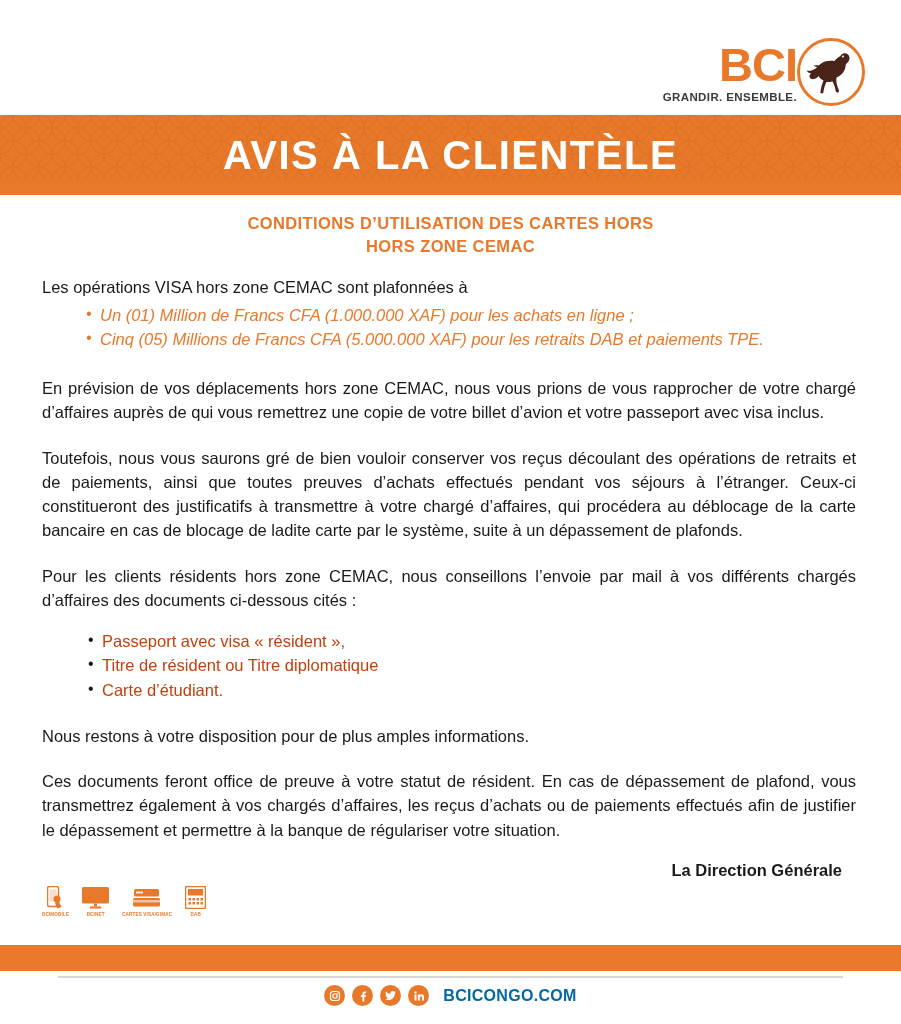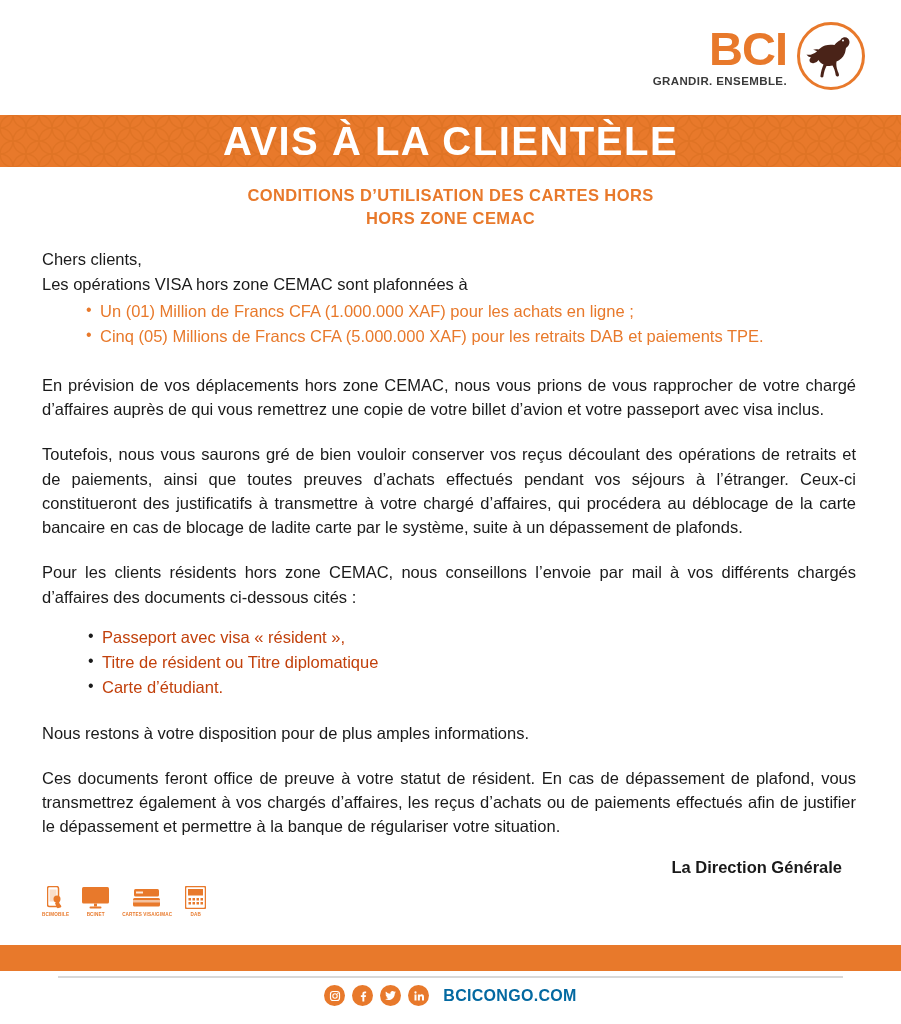--- a/index.html
+++ b/index.html
@@ -18,24 +18,23 @@
 
   
   .header {
     height: 115px;
     position: relative;
     background: #ffffff;
   }
   .logo-block {
     position: absolute;
     right: 36px;
-    top: 22px;
-    display: flex;
-    align-items: center;
-    gap: 10px;
+    top: 38px;
+    display: flex;
+    align-items: center;
   }
   .logo-textwrap {
     display: flex;
     flex-direction: column;
     align-items: flex-end;
     line-height: 1;
   }
   .logo-bci {
     font-size: 47px;
     font-weight: bold;
@@ -57,21 +56,21 @@
     border-radius: 50%;
     display: flex;
     align-items: center;
     justify-content: center;
     box-sizing: border-box;
   }
 
   
   .banner {
     position: relative;
-    height: 52px;
+    height: 80px;
     background-color: #E8792B;
     display: flex;
     align-items: center;
     justify-content: center;
     overflow: hidden;
   }
   .banner-pattern {
     position: absolute;
     inset: 0;
     opacity: 0.5;
@@ -131,21 +130,21 @@
     font-size: 16.5px;
   }
   ul.bullets li.nobullet { padding-left: 14px; }
   ul.bullets li:not(.nobullet)::before {
     content: "\2022";
     position: absolute;
     left: 0;
     top: -1px;
     font-size: 16px;
   }
-  ul.bullets.orange { color: #E8792B; }
+  ul.bullets.orange { color: #E8792B; font-style: italic; }
   ul.bullets.orange li::before { color: #E8792B; }
   ul.bullets.dark { color: #c2410c; margin-top: 11px; padding-left: 46px;}
   ul.bullets.dark li::before { color: #1a1a1a; }
 
   .signature {
     text-align: right;
     font-weight: bold;
     font-size: 16.5px;
     margin-top: 14px;
     padding-right: 14px;
@@ -259,21 +258,20 @@
   <div class="banner-title">AVIS À LA CLIENTÈLE</div>
 </div>
 
 <div class="subtitle-wrap">
   <div class="subtitle-line">CONDITIONS D’UTILISATION DES CARTES HORS</div>
   <div class="subtitle-line">HORS ZONE CEMAC</div>
 </div>
 
 <div class="content">
 
-  <div class="lead-line">Chers clients,</div>
   <div class="lead-line">Les opérations VISA hors zone CEMAC sont plafonnées à</div>
 
   <ul class="bullets orange">
     <li>Un (01) Million de Francs CFA (1.000.000 XAF) pour les achats en ligne ;</li>
     <li>Cinq (05) Millions de Francs CFA (5.000.000 XAF) pour les retraits DAB et paiements TPE.</li>
   </ul>
 
   <p class="para first-para">En prévision de vos déplacements hors zone CEMAC, nous vous prions de vous rapprocher de votre chargé d’affaires auprès de qui vous remettrez une copie de votre billet d’avion et votre passeport avec visa inclus.</p>
   <p class="para">Toutefois, nous vous saurons gré de bien vouloir conserver vos reçus découlant des opérations de retraits et de paiements, ainsi que toutes preuves d’achats effectués pendant vos séjours à l’étranger. Ceux-ci constitueront des justificatifs à transmettre à votre chargé d’affaires, qui procédera au déblocage de la carte bancaire en cas de blocage de ladite carte par le système, suite à un dépassement de plafonds.</p>
   <p class="para">Pour les clients résidents hors zone CEMAC, nous conseillons l’envoie par mail à vos différents chargés d’affaires des documents ci-dessous cités :</p>

